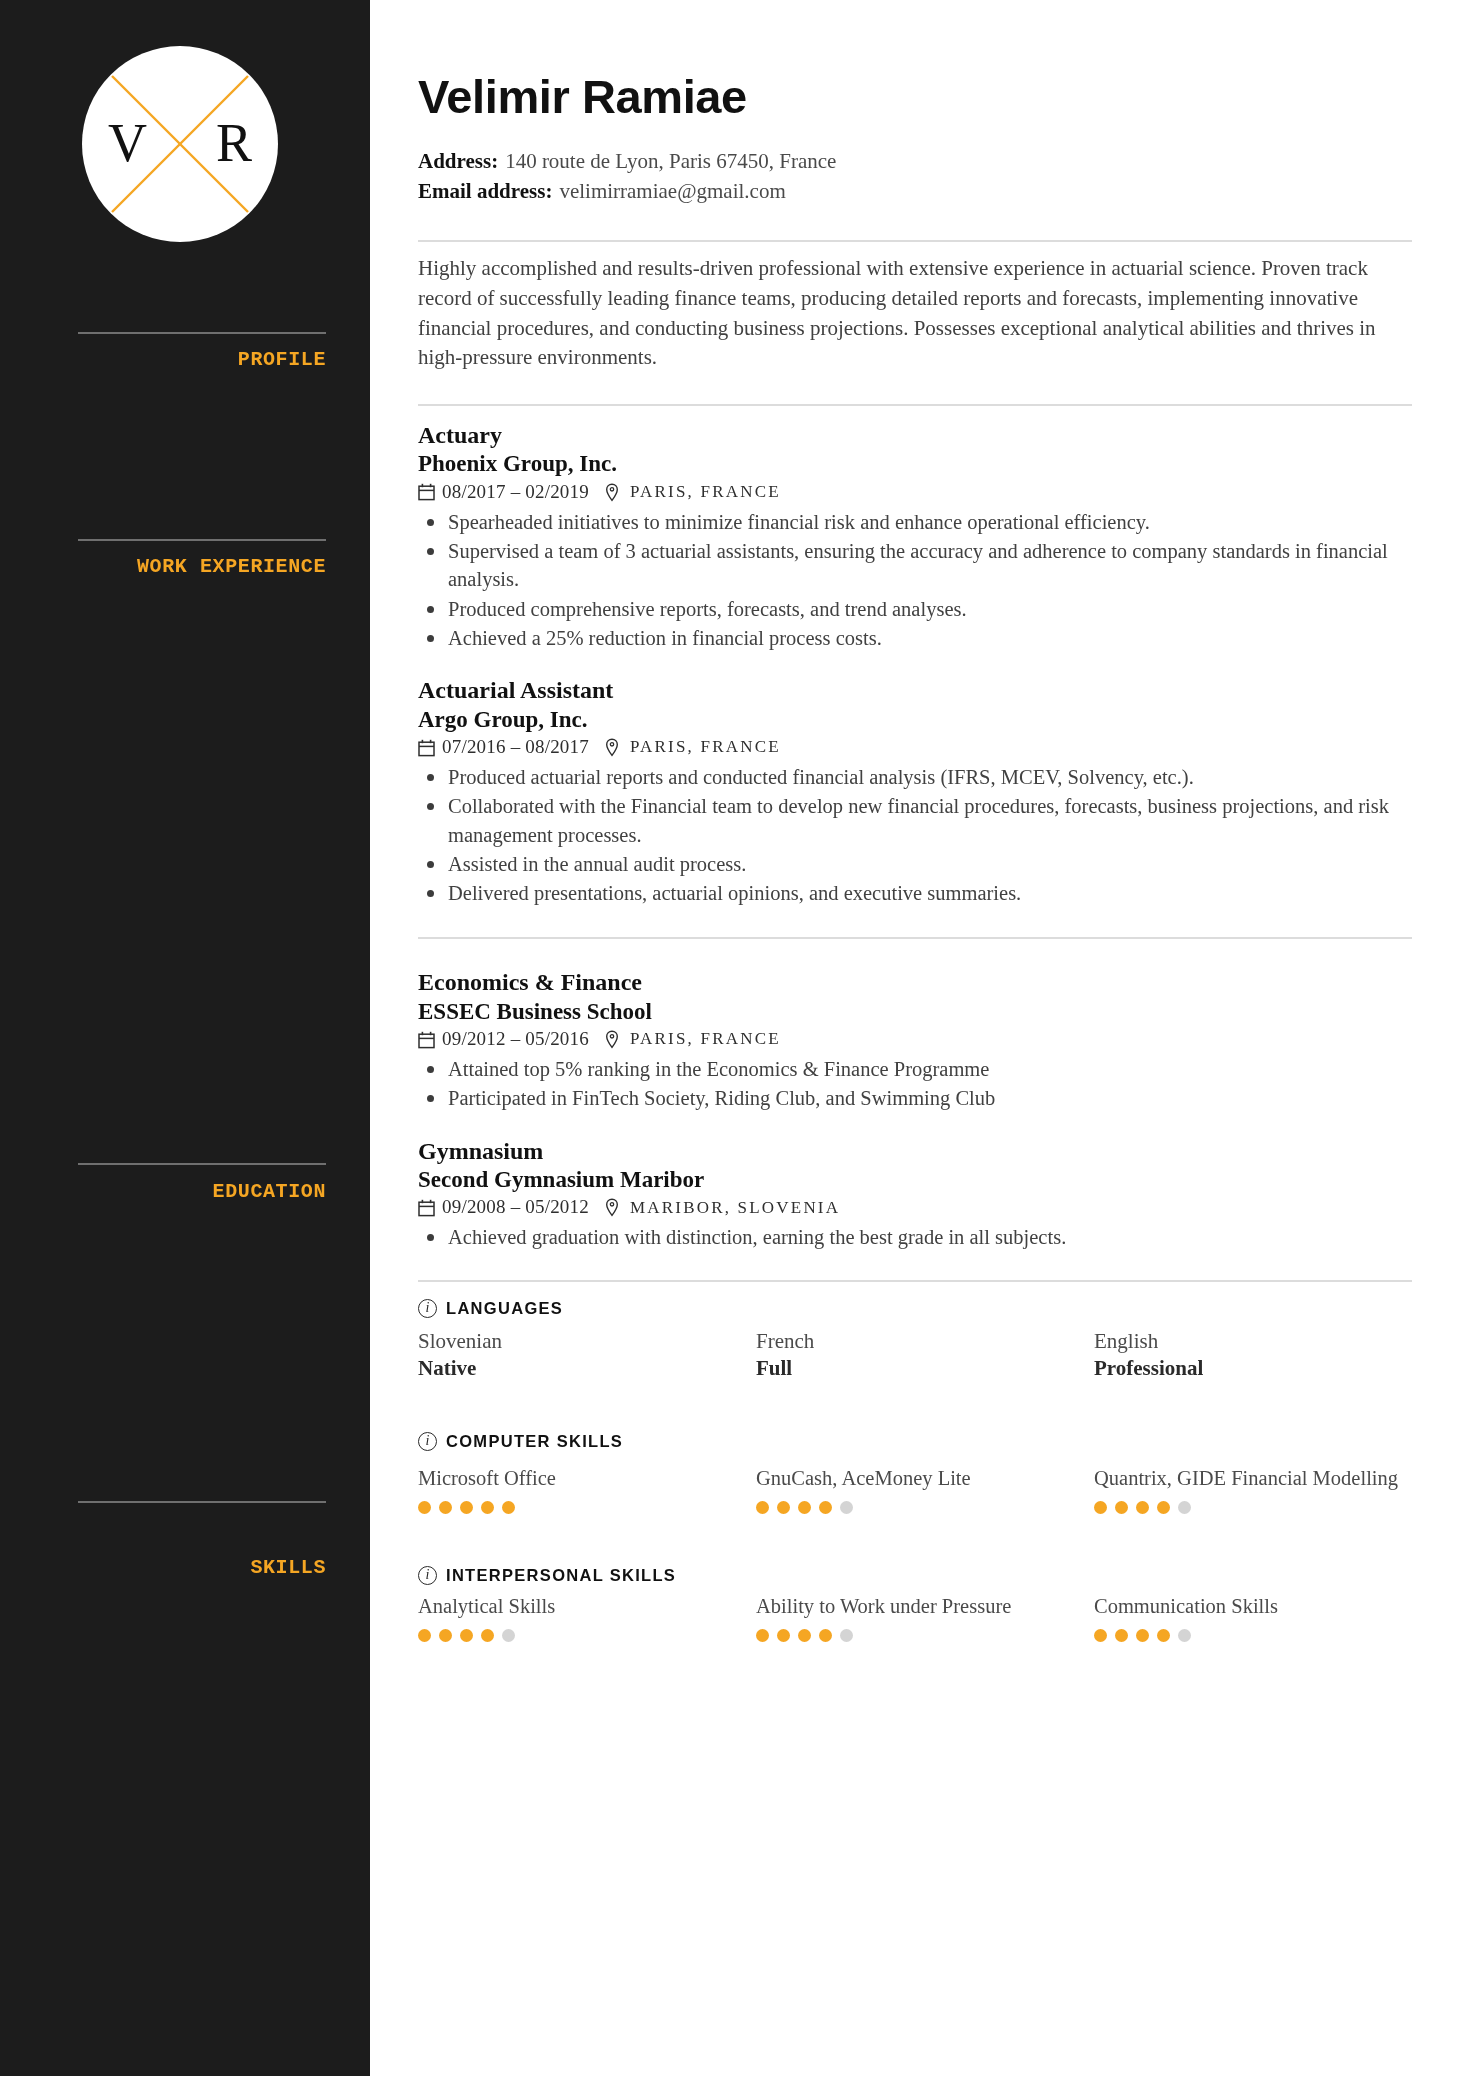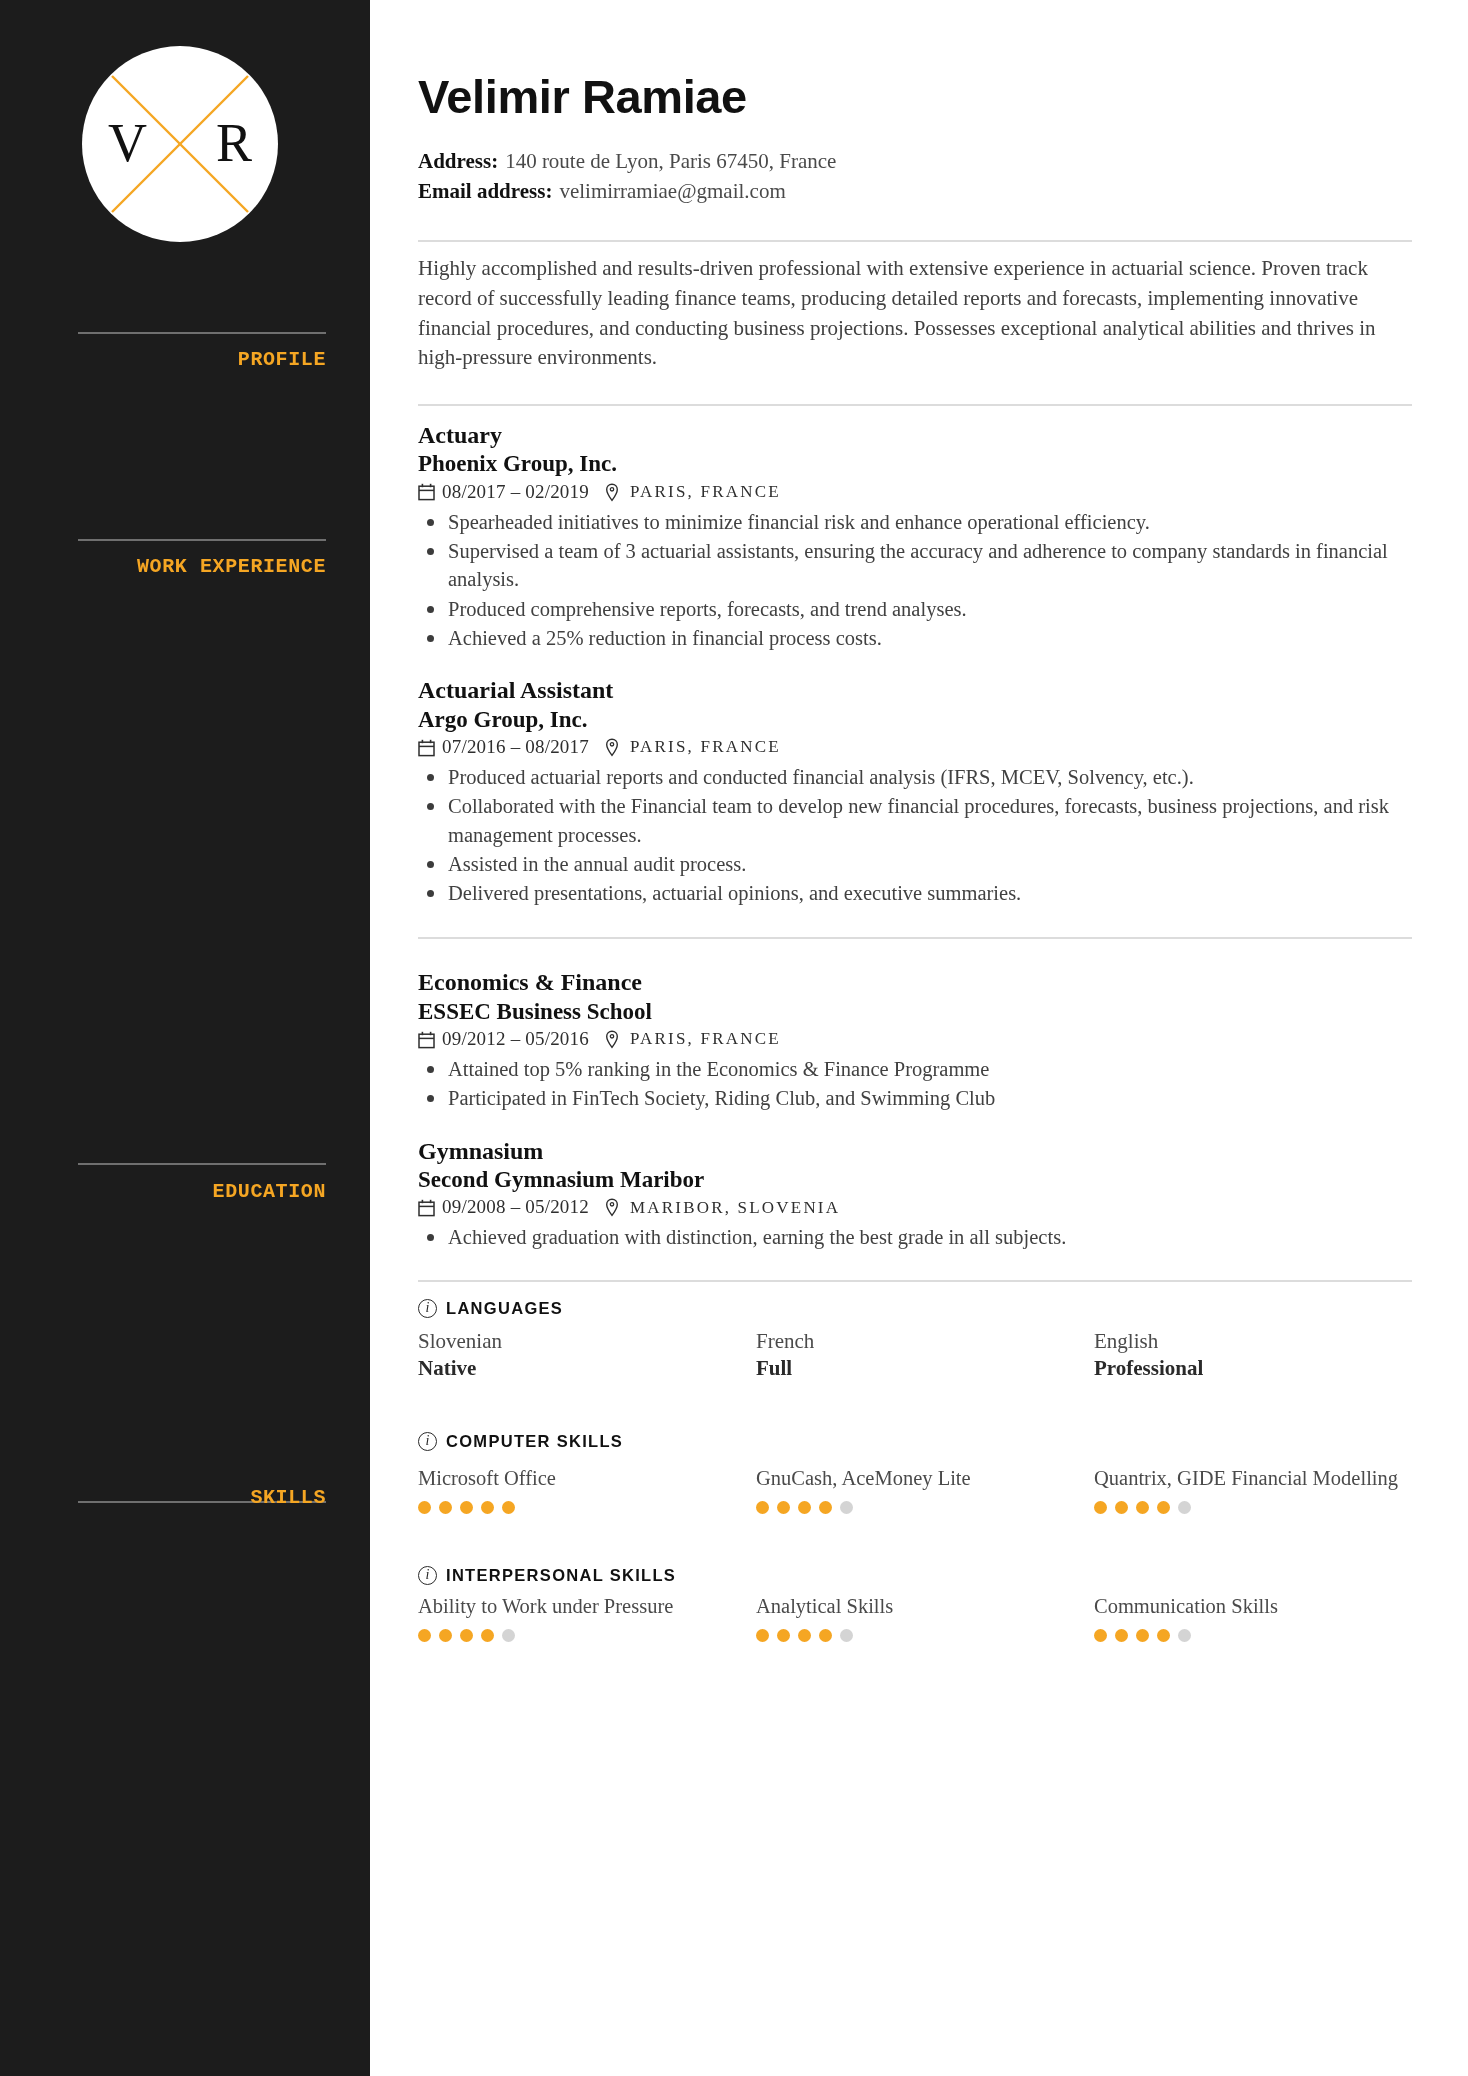--- a/index.html
+++ b/index.html
@@ -232,21 +232,21 @@
     <div class="side-rule" style="top:332px"></div>
     <div class="side-label" style="top:348px">PROFILE</div>
 
     <div class="side-rule" style="top:539px"></div>
     <div class="side-label" style="top:555px">WORK EXPERIENCE</div>
 
     <div class="side-rule" style="top:1163px"></div>
     <div class="side-label" style="top:1180px">EDUCATION</div>
 
     <div class="side-rule" style="top:1501px"></div>
-    <div class="side-label" style="top:1486px">SKILLS</div>
+    <div class="side-label" style="top:1556px">SKILLS</div>
   </aside>
 
   <main class="main">
 
     <h1 class="name">Velimir Ramiae</h1>
 
     <div class="contact">
       <div class="contact-row">
         <span class="k">Address:</span><span class="v">140 route de Lyon, Paris 67450, France</span>
       </div>
@@ -429,31 +429,31 @@
           </div>
         </div>
       </div>
 
       <div class="skill-head" style="margin-top:52px">
         <span class="info-ico">i</span>
         <span>INTERPERSONAL SKILLS</span>
       </div>
       <div class="grid3" style="margin-top:8px; align-items:end">
         <div class="sk-cell">
+          <div class="sk-name">Analytical Skills</div>
+          <div class="dots">
+            <span class="dot on"></span>
+            <span class="dot on"></span>
+            <span class="dot on"></span>
+            <span class="dot on"></span>
+            <span class="dot"></span>
+          </div>
+        </div>
+        <div class="sk-cell">
           <div class="sk-name">Ability to Work under Pressure</div>
-          <div class="dots">
-            <span class="dot on"></span>
-            <span class="dot on"></span>
-            <span class="dot on"></span>
-            <span class="dot on"></span>
-            <span class="dot"></span>
-          </div>
-        </div>
-        <div class="sk-cell">
-          <div class="sk-name">Analytical Skills</div>
           <div class="dots">
             <span class="dot on"></span>
             <span class="dot on"></span>
             <span class="dot on"></span>
             <span class="dot on"></span>
             <span class="dot"></span>
           </div>
         </div>
         <div class="sk-cell">
           <div class="sk-name">Communication Skills</div>

